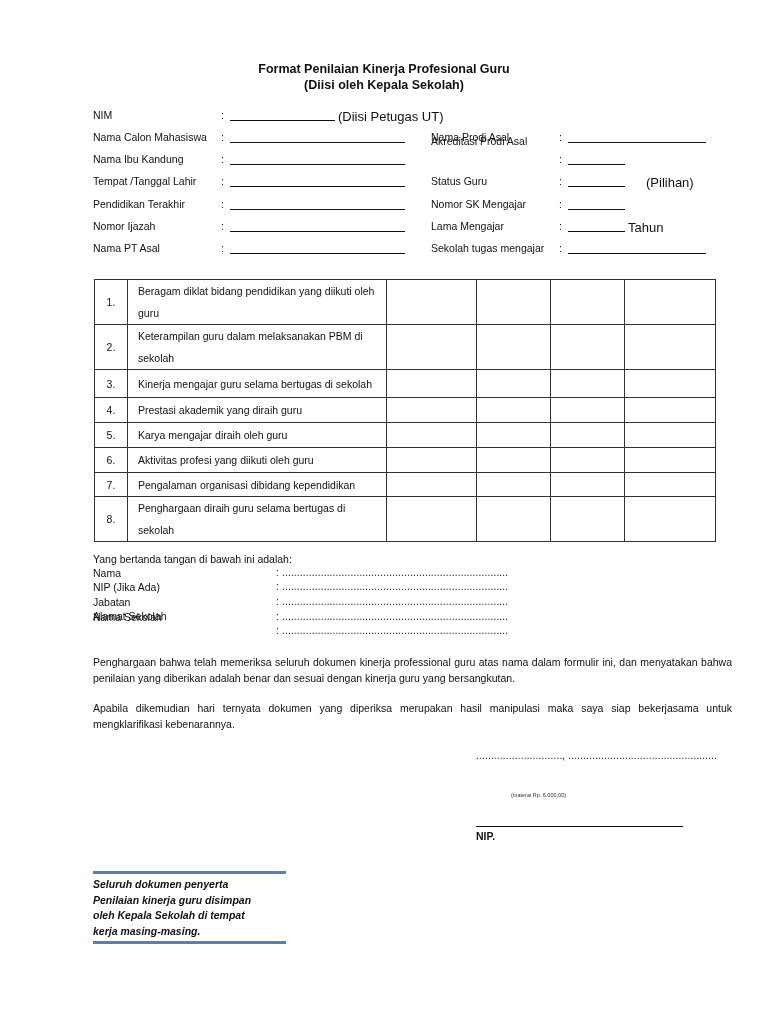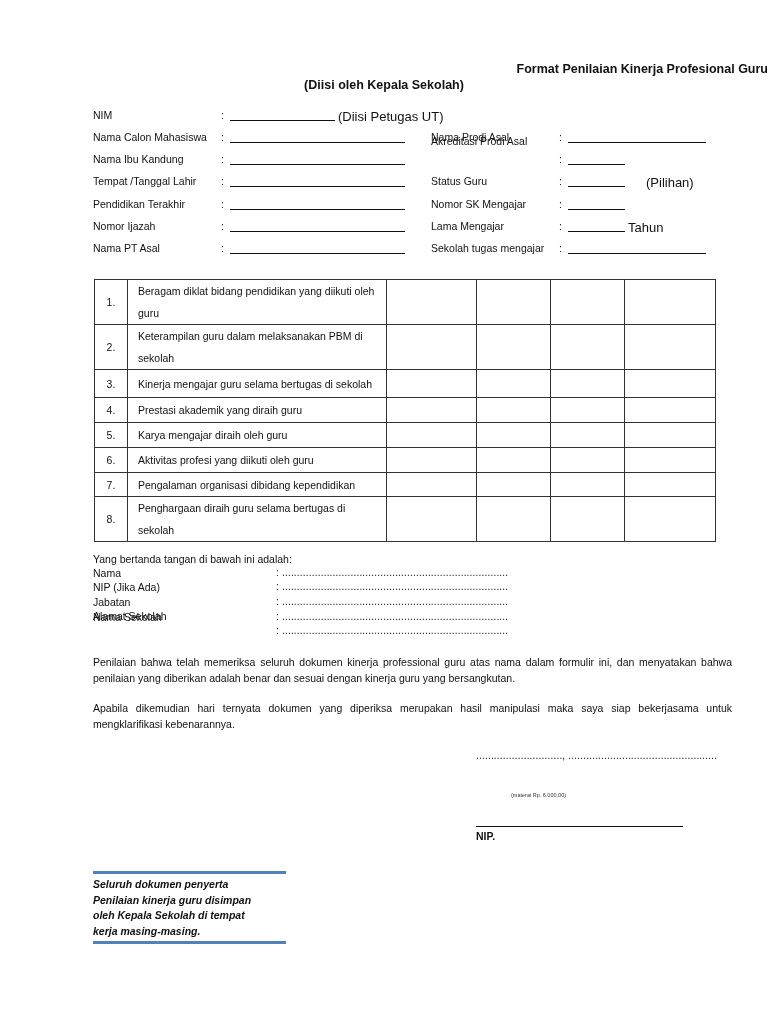--- a/index.html
+++ b/index.html
@@ -21,21 +21,21 @@
   .sig-lbl { font-size: 10.5px; white-space: nowrap; }
   .dots { font-size: 10px; letter-spacing: 0.2px; white-space: nowrap; overflow: hidden; }
   .para { left: 93px; width: 639px; font-size: 10.5px; line-height: 16px; text-align: justify; }
   .materai { font-size: 5.5px; color: #333; }
   .note-bar { background: #4f81bd; height: 3px; }
   .note-text { font-style: italic; font-weight: bold; font-size: 10.5px; line-height: 15.5px; }
 </style>
 </head>
 <body>
 
-<div class="abs title" style="top:61px;text-align:right;">Format Penilaian Kinerja Profesional Guru</div>
+<div class="abs title" style="top:61px;">Format Penilaian Kinerja Profesional Guru</div>
 <div class="abs title" style="top:77px;">(Diisi oleh Kepala Sekolah)</div>
 
 <div>
 
   <div class="abs lbl" style="left:93px;top:109px;">NIM</div>
   <div class="abs colon" style="left:221px;top:109px;">:</div>
   <div class="abs uline" style="left:230px;top:110px;width:105px;"></div>
   <div class="abs suffix" style="left:338px;top:109px;">(Diisi Petugas UT)</div>
 
   <div class="abs lbl" style="left:93px;top:131px;">Nama Calon Mahasiswa</div>
@@ -175,21 +175,21 @@
   <div class="abs sig-lbl" style="left:93px;top:581px;">NIP (Jika Ada)</div>
   <div class="abs dots" style="left:276px;top:581px;width:258px;">: ............................................................................</div>
   <div class="abs sig-lbl" style="left:93px;top:596px;">Jabatan</div>
   <div class="abs dots" style="left:276px;top:596px;width:258px;">: ............................................................................</div>
   <div class="abs sig-lbl" style="left:93px;top:611px;">Nama Sekolah</div>
   <div class="abs dots" style="left:276px;top:611px;width:258px;">: ............................................................................</div>
   <div class="abs sig-lbl" style="left:93px;top:610px;">Alamat Sekolah</div>
   <div class="abs dots" style="left:276px;top:625px;width:258px;">: ............................................................................</div>
 </div>
 
-<div class="abs para" style="top:654px;">Penilaian bahwa telah memeriksa seluruh dokumen kinerja professional guru atas nama dalam formulir ini, dan menyatakan bahwa penilaian yang diberikan adalah benar dan sesuai dengan kinerja guru yang bersangkutan.</div>
+<div class="abs para" style="top:654px;">Penghargaan bahwa telah memeriksa seluruh dokumen kinerja professional guru atas nama dalam formulir ini, dan menyatakan bahwa penilaian yang diberikan adalah benar dan sesuai dengan kinerja guru yang bersangkutan.</div>
 <div class="abs para" style="top:700px;">Apabila dikemudian hari ternyata dokumen yang diperiksa merupakan hasil manipulasi maka saya siap bekerjasama untuk mengklarifikasi kebenarannya.</div>
 
 <div class="abs dots" style="left:476px;top:750px;width:250px;">............................., ..................................................</div>
 <div class="abs materai" style="left:511px;top:792px;">(materai Rp. 6.000,00)</div>
 <div class="abs" style="left:476px;top:826px;width:207px;border-top:1px solid #111;"></div>
 <div class="abs sig-lbl" style="left:476px;top:830px;font-weight:bold;">NIP.</div>
 
 <div class="abs note-bar" style="left:93px;top:871px;width:193px;"></div>
 <div class="abs note-text" style="left:93px;top:877px;width:200px;">
   <div>Seluruh dokumen penyerta</div>

